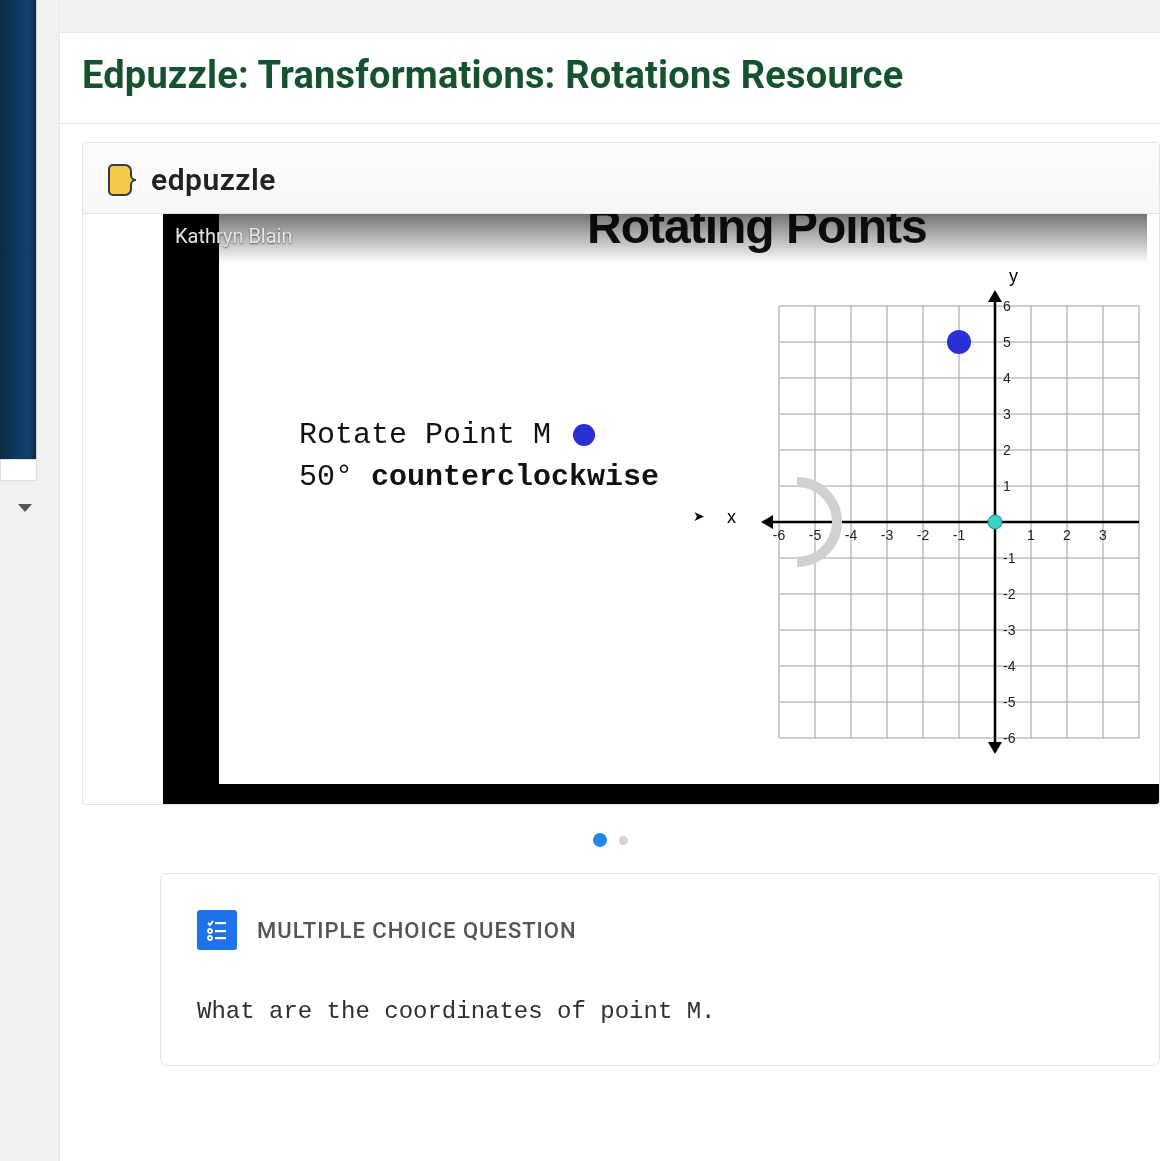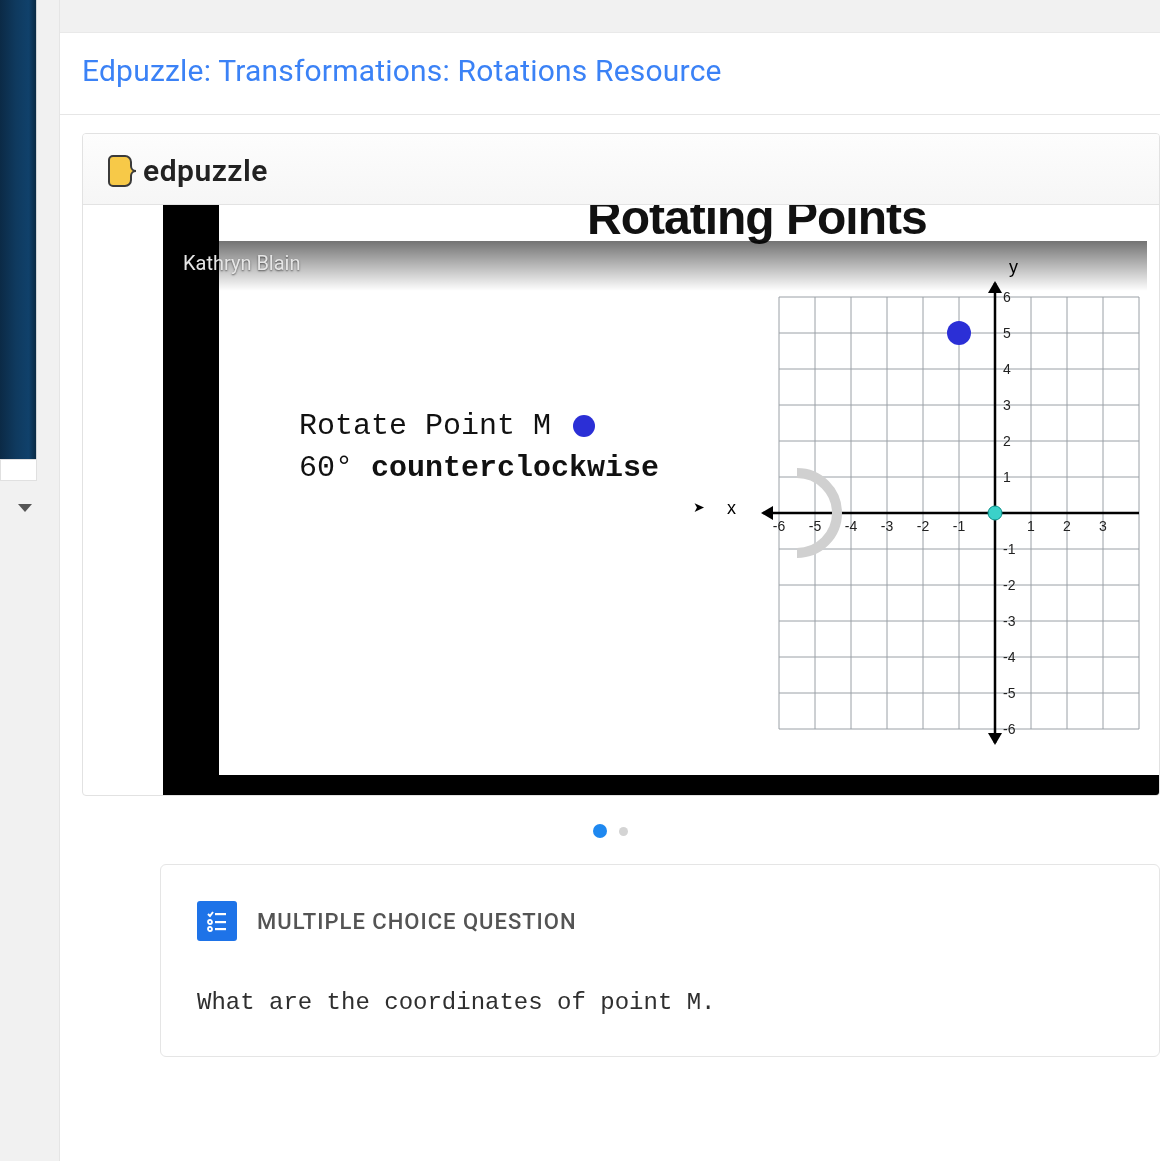--- a/index.html
+++ b/index.html
@@ -62,36 +62,36 @@
       right: 0;
       top: 33px;
       bottom: 0;
       background: #ffffff;
     }
     .title-row {
       padding: 20px 22px 26px 22px;
       border-bottom: 1px solid #e6e6e6;
     }
     .title-row h1 {
-      font-size: 30px;
-      font-weight: 400;
-      color: #3b82f6;
+      font-size: 38px;
+      font-weight: 700;
+      color: #14532d;
       letter-spacing: 0.2px;
     }
     .ep-card {
       margin: 18px 0 0 22px;
       border: 1px solid #e2e2e2;
       border-radius: 4px;
       background: #fff;
       overflow: hidden;
     }
     .ep-header {
       display: flex;
       align-items: center;
-      gap: 0;
+      gap: 8px;
       padding: 16px 18px 14px 20px;
       background: linear-gradient(#fdfdfd,#f6f6f6);
       border-bottom: 1px solid #e3e3e3;
     }
     .ep-logo {
       width: 40px; height: 40px;
       position: relative;
     }
     .ep-logo svg { width: 40px; height: 40px; }
     .ep-brand {
@@ -105,23 +105,22 @@
       background: #000;
       height: 590px;
       position: relative;
       overflow: hidden;
     }
     .video-topbar {
       position: absolute;
       left: 0; right: 12px; top: 0;
       height: 50px;
       background: linear-gradient(rgba(0,0,0,0.55), rgba(0,0,0,0.0));
-      padding: 10px 0 0 20px;
+      padding: 10px 0 0 12px;
       z-index: 5;
-      margin-top: 36px;
     }
     .author {
       color: #e6e6e6;
       font-size: 20px;
       font-weight: 400;
       text-shadow: 0 1px 2px rgba(0,0,0,0.6);
     }
     .slide {
       position: absolute;
       left: 56px;
@@ -283,21 +282,21 @@
 
     <div class="video-outer">
       <div class="video-topbar">
         <span class="author">Kathryn Blain</span>
       </div>
       <div class="slide">
         <div class="slide-title">Rotating Points</div>
 
         <div class="instruction">
           <span>Rotate Point M </span><span class="dot"></span><br>
-          <span>60° </span><b>counterclockwise</b><br>
+          <span>50° </span><b>counterclockwise</b><br>
         </div>
 
         <div class="cursor">➤</div>
 
         <div class="graph-wrap">
           <div class="ylabel">y</div>
           <div class="xlabel">x</div>
           <div class="grid">
             <svg viewBox="0 0 500 440" id="grid-svg">
                 <line x1="20" x2="20" y1="4" y2="436" stroke="#9aa0a6" stroke-width="1"></line>

